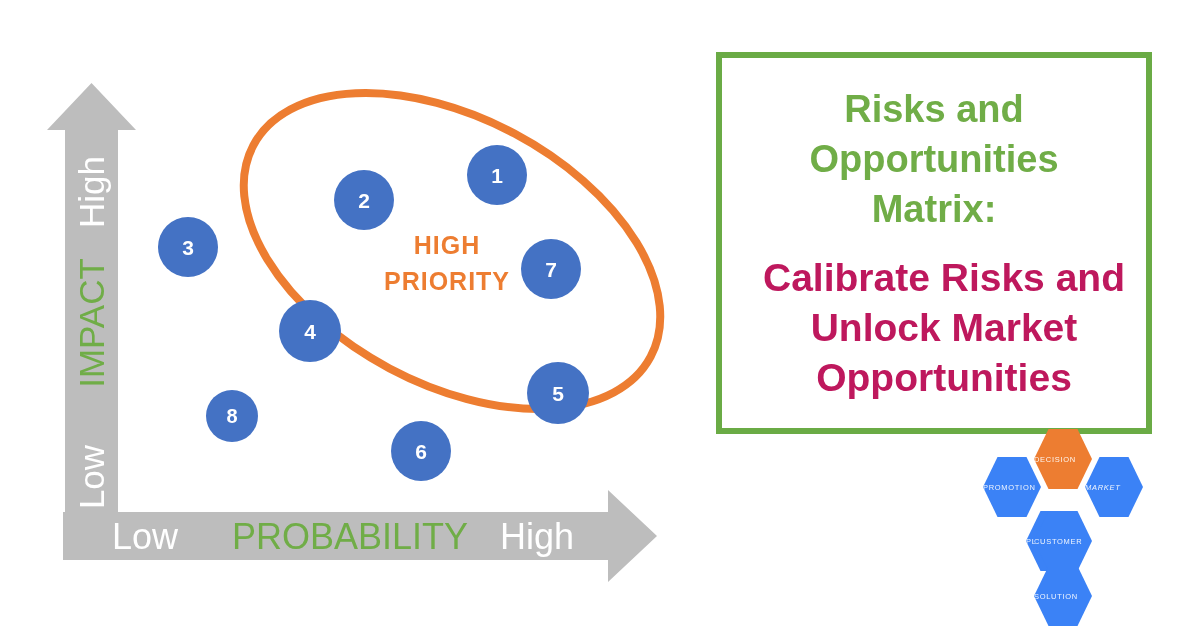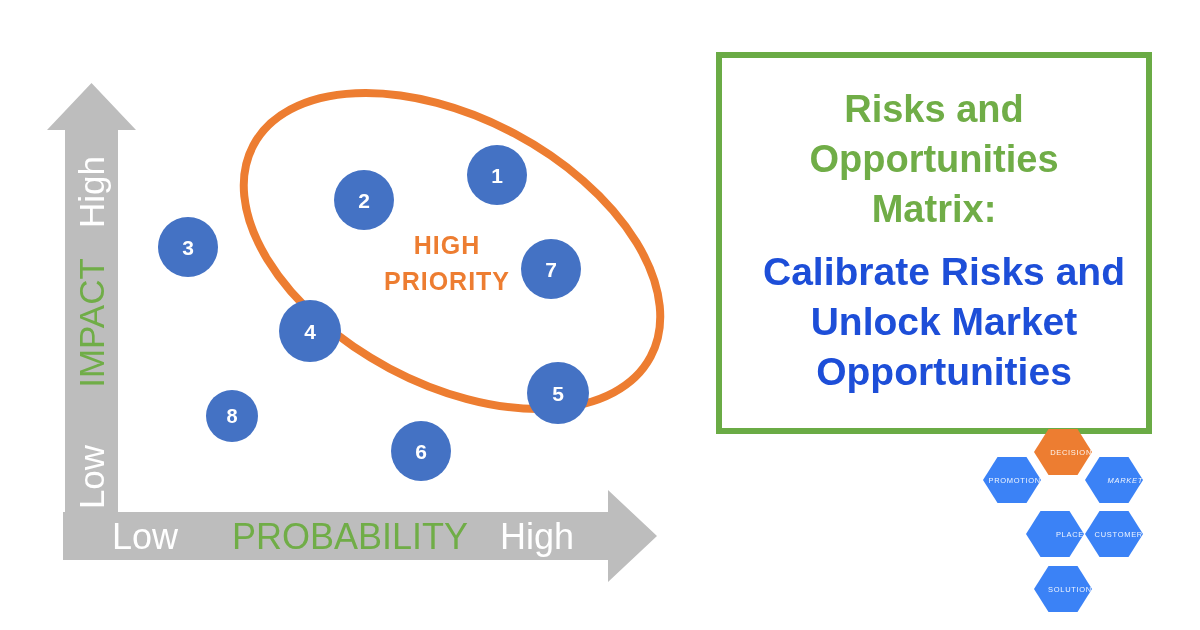--- a/index.html
+++ b/index.html
@@ -23,43 +23,43 @@
     border:6px solid #6aab45;
     background:#ffffff;
     text-align:center;
   }
   .panel-title {
     margin-top:26px;
     font-size:38px; font-weight:bold; line-height:50px;
     color:#70AD47;
   }
   .panel-subtitle {
-    margin-top:13px;
+    margin-top:19px;
     font-size:39px; font-weight:bold; line-height:50px;
-    color:#1d4ed8;
+    color:#be185d;
     padding-left:20px;
   }
 
   
   .logo { position:absolute; left:0; top:0; }
   .hex {
-    position:absolute; width:58px; height:46px;
+    position:absolute; width:58px; height:60px;
     clip-path:polygon(0 50%, 25% 0, 75% 0, 100% 50%, 75% 100%, 25% 100%);
-    display:flex; align-items:center; justify-content:flex-end;
+    display:flex; align-items:center; justify-content:flex-start;
     font-size:7.5px; letter-spacing:0.7px;
     color:rgba(255,255,255,0.92);
     text-transform:uppercase;
   }
   .hex--orange { background:#ED7D31; }
   .hex--gray   { background:#3b82f6; }
   .hex-decision  { left:1034px; top:429px; }
   .hex-promotion { left:983px;  top:457px; }
   .hex-market    { left:1085px; top:457px;font-style:italic; }
   .hex-place     { left:1026px;  top:511px; }
-  .hex-customer  { left:1085px; top:511px; }
+  .hex-customer  { left:1034px; top:511px; }
   .hex-solution  { left:1034px; top:566px; }
 </style>
 </head>
 <body>
 
 <div class="stage">
 
   <svg class="matrix" width="700" height="630" viewBox="0 0 700 630">
 
     <polygon points="65,560 65,130 47,130 91.5,83 136,130 118,130 118,560" fill="#BDBDBD"></polygon>

